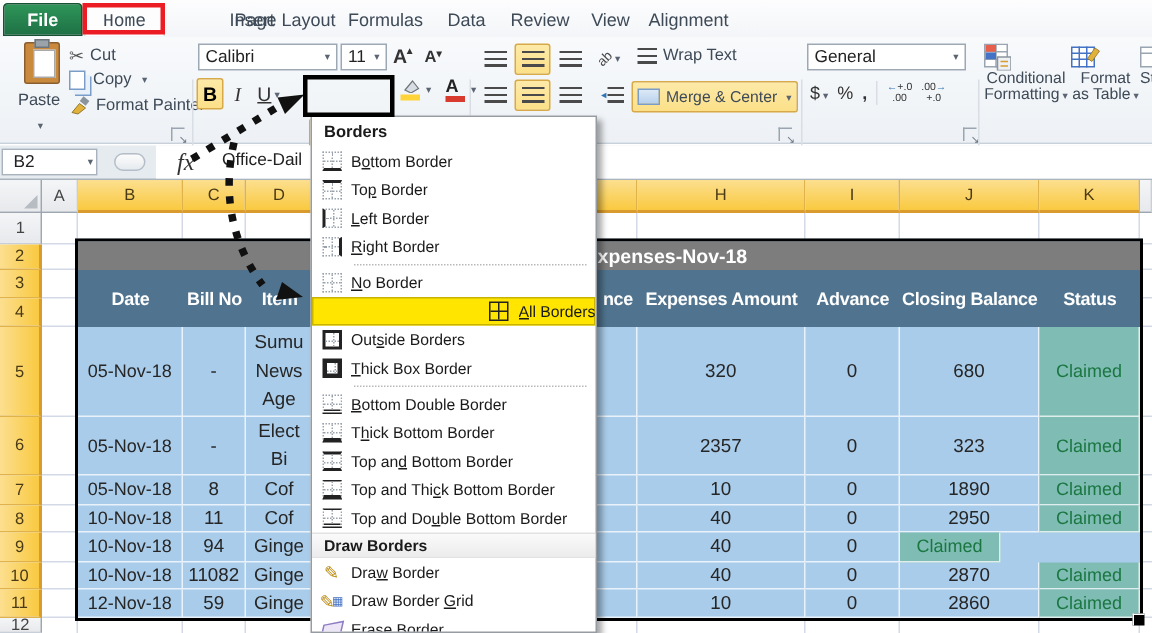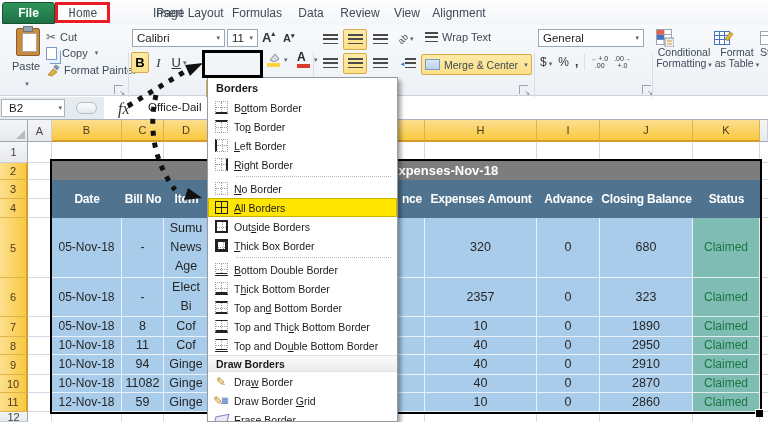--- a/index.html
+++ b/index.html
@@ -74,21 +74,21 @@
   .t-row .c.status{background:var(--status_teal,#7fbcb3);color:var(--status_text_green,#1b7742);font-size:12px;}
   .fill-handle{position:absolute;left:755px;top:409px;width:7px;height:7px;background:#000;border-left:1px solid #fff;border-top:1px solid #fff;box-sizing:content-box;z-index:30;}
 
   
   #menu{position:absolute;left:207px;top:77px;width:191px;height:345px;background:#fff;border:1px solid #979ca3;
     box-sizing:border-box;box-shadow:3px 3px 4px rgba(0,0,0,.35);z-index:40;overflow:hidden;font-size:10.5px;color:#1a1a1a;}
   .m-title{height:20px;display:flex;align-items:center;padding-left:8px;font-weight:bold;font-size:11px;}
   .mi{height:19px;display:flex;align-items:center;cursor:default;}
   .mi .mic{width:26px;display:flex;align-items:center;justify-content:center;flex:none;}
   .mi .mlab{white-space:nowrap;overflow:hidden;}
-  .mi.hl{background:var(--highlight_yellow,#ffe500);box-shadow:inset 0 0 0 1px #c8b400;}
+  .mi.hl{background:var(--highlight_yellow,#ffe500);box-shadow:inset 0 0 0 1px #c8b400;justify-content:flex-end;}
   .msep{height:5px;display:flex;align-items:center;}
   .msep i{display:block;margin-left:28px;width:155px;border-top:1px dotted #b9b9b9;}
   .mhead{height:17px;background:linear-gradient(#fafafa,#ececec);border-top:1px solid #e2e2e2;border-bottom:1px solid #e2e2e2;
     display:flex;align-items:center;padding-left:8px;font-weight:bold;font-size:10.5px;box-sizing:border-box;}
 
   
   .bicon{width:13px;height:13px;box-sizing:border-box;position:relative;border:1px dotted #9aa3ad;flex:none;}
   .bicon::before{content:"";position:absolute;left:0;right:0;top:5px;border-top:1px dotted #9aa3ad;}
   .bicon::after{content:"";position:absolute;top:0;bottom:0;left:5px;border-left:1px dotted #9aa3ad;}
   .bi-bottom{border-bottom:2px solid #222;}
@@ -435,21 +435,20 @@
         <div class="c" style="width:70px;font-size:12px;">10-Nov-18</div>
         <div class="c" style="width:42px;">94</div>
         <div class="c" style="width:45px;">
           <div>Ginge</div>
         </div>
         <div class="c" style="width:61px;"></div>
         <div class="c" style="width:60px;"></div>
         <div class="c" style="width:95px;"></div>
         <div class="c" style="width:112px;">40</div>
         <div class="c" style="width:63px;">0</div>
-        <div class="c" style="width:93px;">2910</div>
         <div class="c status" style="width:67px;">Claimed</div>
       </div>
       <div class="t-row" style="height:18px;">
         <div class="c" style="width:70px;font-size:12px;">10-Nov-18</div>
         <div class="c" style="width:42px;">11082</div>
         <div class="c" style="width:45px;">
           <div>Ginge</div>
         </div>
         <div class="c" style="width:61px;"></div>
         <div class="c" style="width:60px;"></div>

